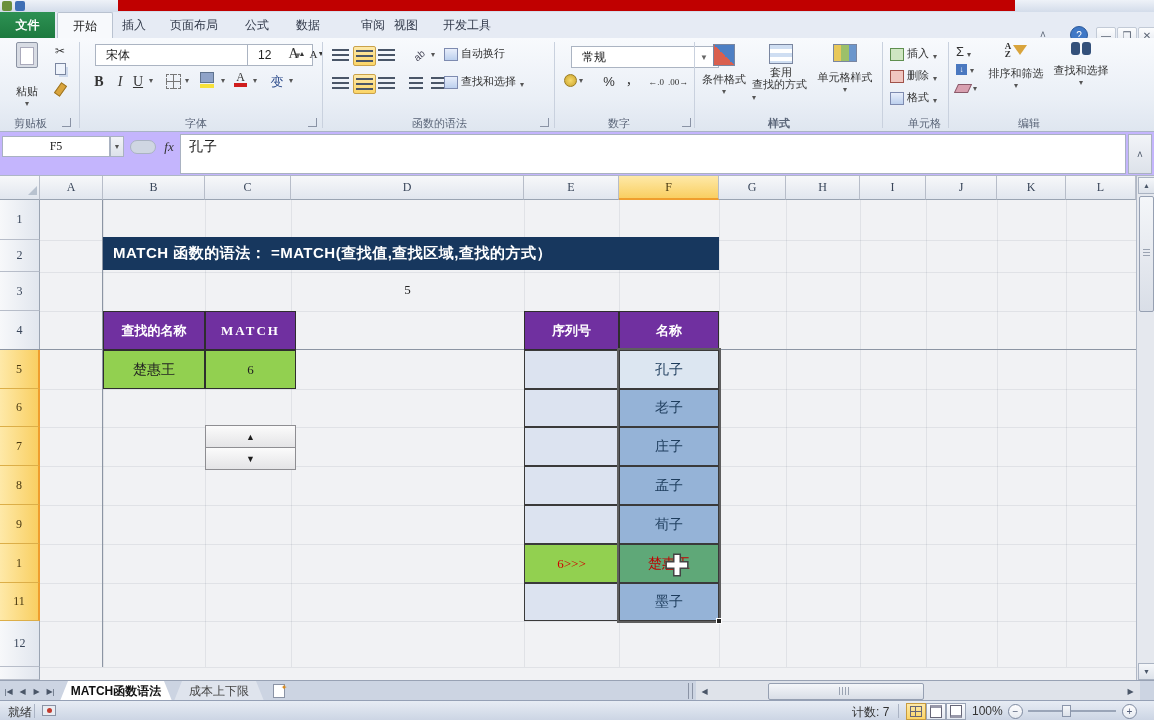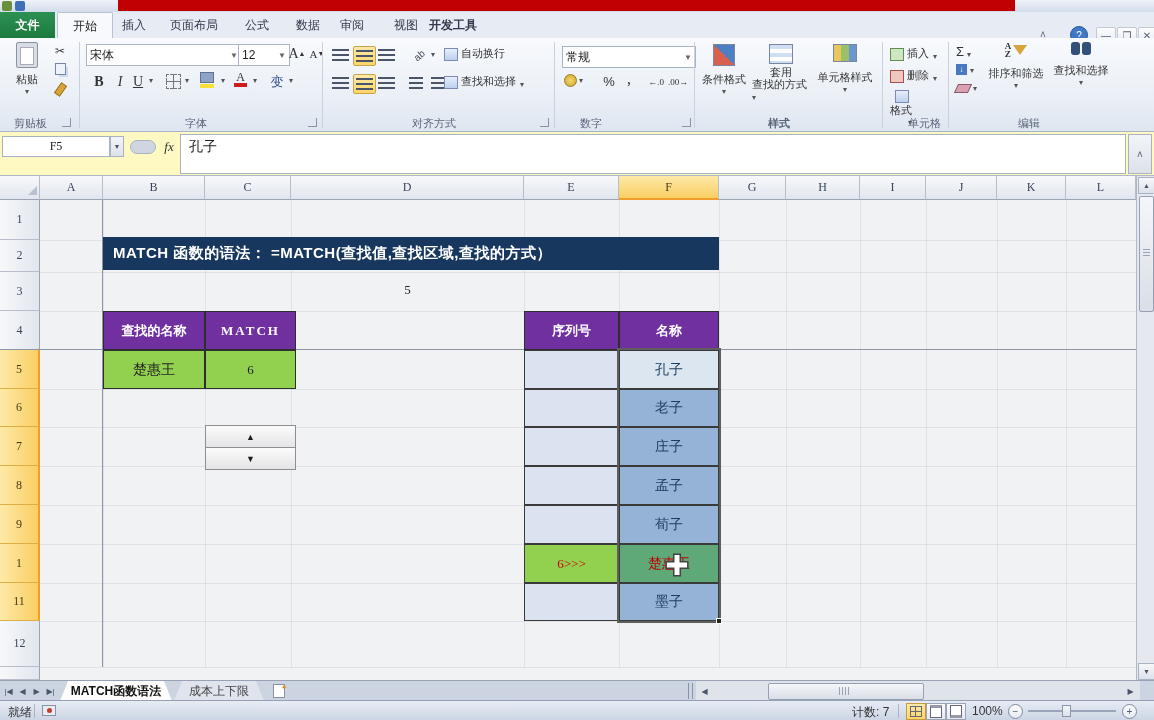--- a/index.html
+++ b/index.html
@@ -16,31 +16,31 @@
   .rtab{position:absolute;top:0;height:26px;display:flex;align-items:center;justify-content:center;color:#31394a;font-size:12px;}
   #filetab{background:linear-gradient(#2d9153,#1d7a3f);color:#fff;font-weight:bold;border-radius:0 0 0 0;}
   #hometab{background:#f7f9fc;border:1px solid #b9c2d0;border-bottom:none;border-radius:2px 2px 0 0;color:#222;}
   .winbtn{position:absolute;top:15px;height:14px;display:flex;align-items:center;justify-content:center;
           color:#5a6474;font-size:10px;border:1px solid #c2cad6;border-radius:2px;background:linear-gradient(#fcfdfe,#e7ebf2);}
   
   #ribbon{left:0;top:38px;width:1154px;height:94px;background:linear-gradient(#f8fafd,#eaeff6 65%,#dfe6f0);border-bottom:1px solid #a9b4c6;}
   .gdiv{position:absolute;top:4px;width:1px;height:86px;background:#c9d1de;}
   .glabel{position:absolute;top:78px;height:14px;font-size:11px;color:#5a6578;display:flex;align-items:center;}
   .dlg{position:absolute;top:80px;width:8px;height:8px;border-left:1px solid #8a93a5;border-bottom:1px solid #8a93a5;transform:rotate(-90deg);}
-  .combo{position:absolute;background:#fff;border:1px solid #abb4c2;display:flex;align-items:center;padding:0 3px;font-size:12px;color:#222;}
+  .combo{position:absolute;background:#fff;border:1px solid #abb4c2;display:flex;align-items:center;padding:0 10px;font-size:12px;color:#222;margin-left:9px;}
   .combo .arr{margin-left:auto;font-size:8px;color:#666;}
   .sbtn{position:absolute;display:flex;align-items:center;justify-content:center;color:#333;}
   .hl{background:linear-gradient(#fde9a9,#fbd567);border:1px solid #caa24a;border-radius:2px;}
   .alico{width:17px;height:12px;background:repeating-linear-gradient(to bottom,#4a5668 0 2px,transparent 2px 5px);}
   .darr{font-size:8px;color:#555;}
   .bigbtn{position:absolute;display:flex;flex-direction:column;align-items:center;font-size:11px;color:#333;}
   .rowbtn{position:absolute;display:flex;align-items:flex-end;font-size:11px;color:#333;}
   .mini{width:12px;height:11px;border:1px solid #7e8bb0;background:linear-gradient(#e8eefb,#bcd0ee);margin-right:3px;}
   
-  #fbar{left:0;top:132px;width:1154px;height:44px;background:#fef9c3;border-bottom:1px solid #aeb7c6;}
+  #fbar{left:0;top:132px;width:1154px;height:44px;background:#c4b5fd;border-bottom:1px solid #aeb7c6;}
   
   .colh{top:176px;height:24px;background:linear-gradient(#f7f8fa,#e1e6ee);border-right:1px solid #b7bdc9;border-bottom:1px solid #9aa4b2;color:#39465a;font-size:12px;}
   .colh.sel{background:linear-gradient(#fee9a8,#f9cf62);border-bottom:2px solid #ef9e2e;color:#4a3a12;}
   .rowh{left:0;width:40px;background:linear-gradient(to right,#f7f8fa,#e1e6ee);border-right:1px solid #9aa4b2;border-bottom:1px solid #b7bdc9;color:#39465a;font-size:12px;}
   .rowh.sel{background:linear-gradient(to right,#fee9a8,#f9cf62);border-right:2px solid #ef9e2e;border-bottom:1px solid #dcae48;color:#4a3a12;}
   
   #sheetbg{left:40px;top:200px;width:1096px;height:480px;background:#f1f2f4;}
   .ltc{border:1px solid #2e2e2e;font-size:13px;}
   .seqcell{background:#dce3f0;border:1px solid #3a3a3a;font-size:12px;}
   .namecell{border:1px solid #3a3a3a;font-size:14px;color:#1d3c5c;}
@@ -65,37 +65,37 @@
   <div class="abs" id="redbar"></div>
 </div>
 
 <div class="abs" id="tabrow">
   <div class="rtab" id="filetab" style="left:0;width:55px;">文件</div>
   <div class="rtab" id="hometab" style="left:57px;width:54px;">开始</div>
   <div class="rtab" style="left:112px;width:44px;">插入</div>
   <div class="rtab" style="left:158px;width:72px;">页面布局</div>
   <div class="rtab" style="left:232px;width:50px;">公式</div>
   <div class="rtab" style="left:284px;width:48px;">数据</div>
-  <div class="rtab" style="left:328px;width:48px;">审阅</div>
+  <div class="rtab" style="left:349px;width:48px;">审阅</div>
   <div class="rtab" style="left:384px;width:44px;">视图</div>
-  <div class="rtab" style="left:416px;width:74px;font-weight:bold;">开发工具</div>
+  <div class="rtab" style="left:430px;width:74px;">开发工具</div>
   <div class="winbtn" style="left:1034px;width:18px;border:none;background:none;">˄</div>
   <div class="winbtn" style="left:1070px;width:16px;height:16px;top:14px;border-radius:50%;background:#3f78c6;color:#fff;border-color:#2d5a9a;">?</div>
   <div class="winbtn" style="left:1096px;width:18px;">—</div>
   <div class="winbtn" style="left:1117px;width:18px;">❒</div>
   <div class="winbtn" style="left:1138px;width:16px;">✕</div>
 </div>
 
 <div class="abs" id="ribbon">
 
   <div class="bigbtn" style="left:6px;top:4px;width:42px;">
     <div style="width:20px;height:24px;background:#d8dce4;border:1px solid #8b93a3;border-radius:2px;position:relative;">
       <div style="position:absolute;left:3px;top:4px;width:12px;height:16px;background:#fff;border:1px solid #aab;"></div>
     </div>
-    <span style="margin-top:4px;">粘贴</span>
+    <span style="margin-top:16px;">粘贴</span>
     <span class="darr">▾</span>
   </div>
   <div class="sbtn" style="left:52px;top:6px;width:16px;height:14px;">✂</div>
   <div class="sbtn" style="left:52px;top:24px;width:16px;height:14px;">
     <span style="width:9px;height:10px;border:1px solid #7a86a0;background:#eef3fb;box-shadow:3px 3px 0 -1px #cdd9ec;"></span>
   </div>
   <div class="sbtn" style="left:52px;top:44px;width:16px;height:14px;">
     <span style="width:5px;height:11px;background:#d9a43c;border:1px solid #9a7426;transform:rotate(35deg);"></span>
   </div>
   <div class="glabel" style="left:14px;">剪贴板</div>
@@ -161,37 +161,37 @@
       <span class="alico" style="width:14px;"></span>
     </div>
   <div class="sbtn" style="left:428px;top:36px;width:20px;height:18px;">
       <span class="alico" style="width:14px;"></span>
     </div>
   <div class="rowbtn" style="left:444px;top:36px;">
     <span class="mini"></span>
       <span>查找和选择</span>
     <span class="darr" style="margin-left:4px;">▾</span>
   </div>
-  <div class="glabel" style="left:412px;">对齐方式</div>
+  <div class="glabel" style="left:412px;">函数的语法</div>
   <div class="dlg" style="left:540px;"></div>
   <div class="gdiv" style="left:554px;"></div>
 
   <div class="combo" style="left:562px;top:8px;width:126px;height:20px;">
     <span>常规</span>
       <span class="arr">▼</span>
   </div>
   <div class="sbtn" style="left:564px;top:36px;">
     <span style="width:11px;height:11px;border-radius:50%;background:radial-gradient(#f6d96a,#caa32e);border:1px solid #9a7c22;"></span>
     <span class="darr" style="margin-left:2px;">▾</span>
   </div>
   <div class="sbtn" style="left:600px;top:34px;width:18px;height:18px;font-size:13px;">%</div>
   <div class="sbtn serif" style="left:622px;top:32px;width:14px;height:18px;font-size:16px;">,</div>
   <div class="sbtn serif" style="left:646px;top:36px;width:20px;height:16px;font-size:9px;">←.0</div>
   <div class="sbtn serif" style="left:668px;top:36px;width:20px;height:16px;font-size:9px;">.00→</div>
-  <div class="glabel" style="left:580px;">数字</div>
+  <div class="glabel" style="left:608px;">数字</div>
   <div class="dlg" style="left:682px;"></div>
   <div class="gdiv" style="left:694px;"></div>
 
   <div class="bigbtn" style="left:698px;top:6px;width:52px;">
     <span style="width:20px;height:20px;background:linear-gradient(45deg,#d95f4e 50%,#4d7fc4 50%);border:1px solid #7a86a0;"></span>
     <span style="margin-top:6px;">条件格式</span>
     <span class="darr">▾</span>
   </div>
   <div class="bigbtn" style="left:752px;top:6px;width:58px;">
     <span style="width:22px;height:18px;border:1px solid #7a86a0;background:repeating-linear-gradient(#cfdef2 0 4px,#fff 4px 8px);"></span>
@@ -209,21 +209,21 @@
   <div class="rowbtn" style="left:890px;top:8px;">
     <span class="mini" style="background:#cfe6c2;border-color:#5f8f4f;"></span>
     <span>插入</span>
       <span class="darr" style="margin-left:4px;">▾</span>
   </div>
   <div class="rowbtn" style="left:890px;top:30px;">
     <span class="mini" style="background:#f0c6c0;border-color:#a0524a;"></span>
     <span>删除</span>
       <span class="darr" style="margin-left:4px;">▾</span>
   </div>
-  <div class="rowbtn" style="left:890px;top:52px;flex-direction:column;">
+  <div class="rowbtn" style="left:890px;top:52px;">
     <span class="mini"></span>
     <span>格式</span>
       <span class="darr" style="margin-left:4px;">▾</span>
   </div>
   <div class="glabel" style="left:908px;">单元格</div>
   <div class="gdiv" style="left:948px;"></div>
 
   <div class="rowbtn" style="left:956px;top:6px;font-size:13px;">
     <span>Σ</span>
       <span class="darr" style="margin-left:3px;">▾</span>

